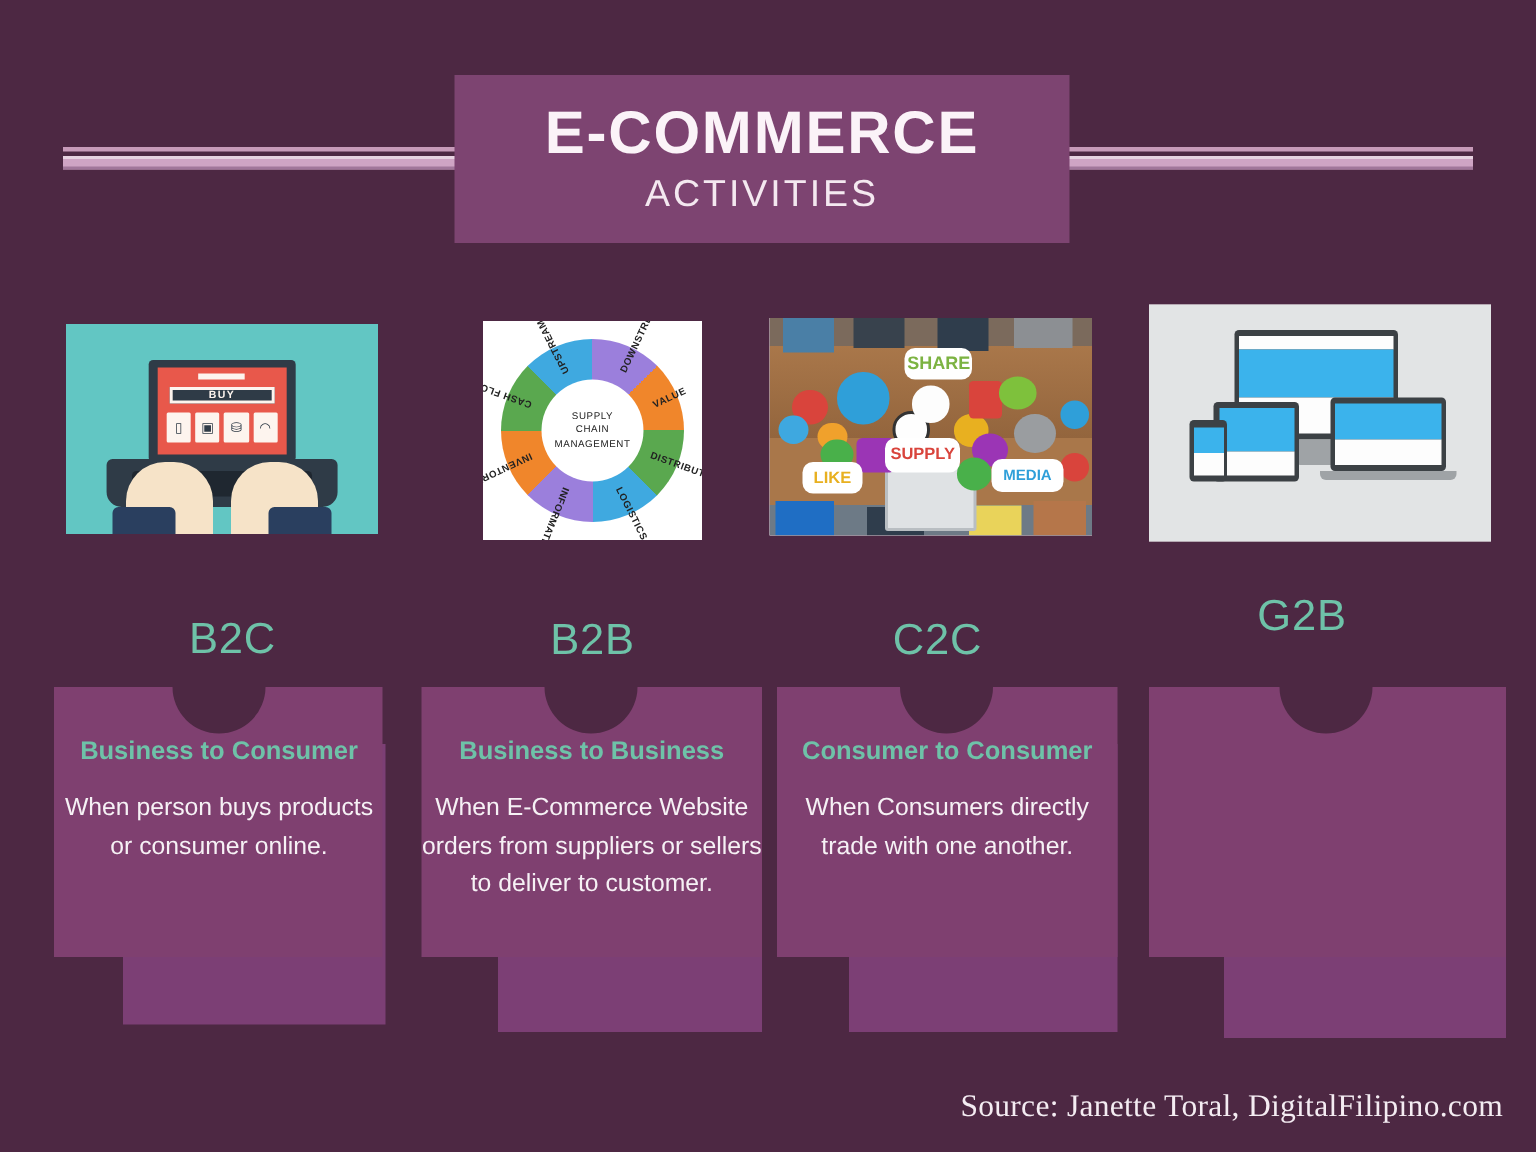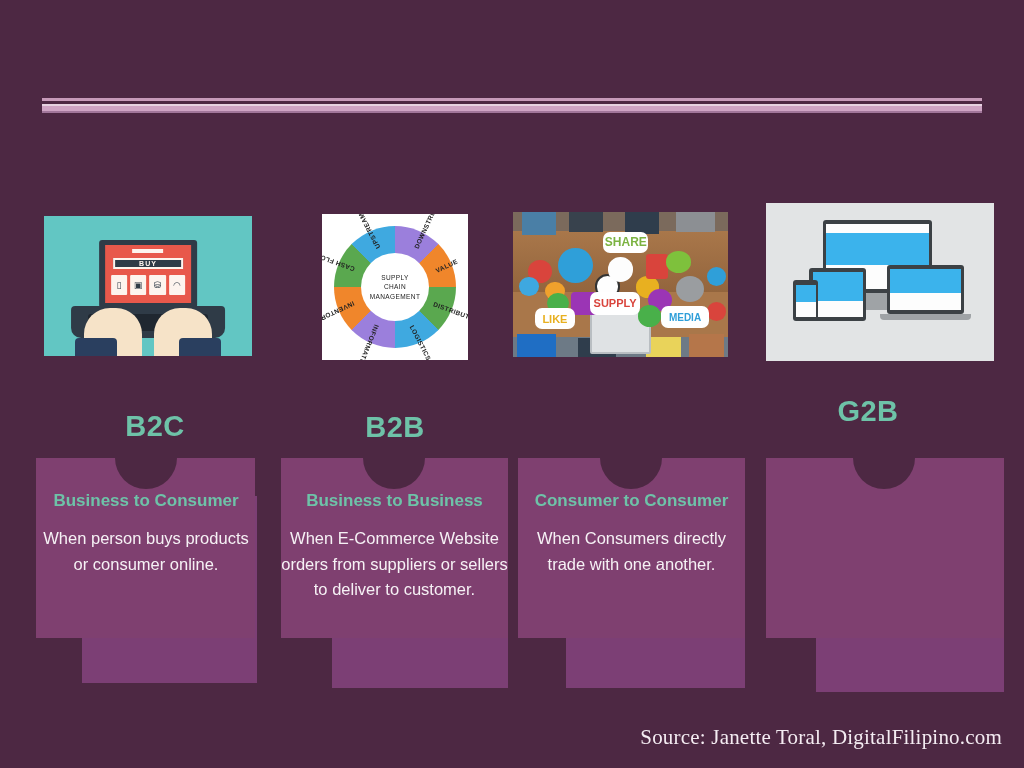--- a/index.html
+++ b/index.html
@@ -216,21 +216,21 @@
   .devices { width:100%; height:100%; background:#e2e4e5; position:relative; }
   .dv { position:absolute; background:#3c4145; border-radius:3px; }
   .dv-inner { position:absolute; background:#3bb3ec; }
   .dv-white { position:absolute; background:#fdfdfd; }
 
   
   .code-label {
     position: absolute;
     color: #6ec2a8;
     font-size: 29px;
-    font-weight: bold;
+    font-weight: normal;
     letter-spacing: .5px;
     text-align: center;
     line-height: 1.08;
     z-index: 4;
   }
   .code-1 { left: 60px;  top: 411px; width: 190px; }
   .code-2 { left: 300px; top: 412px; width: 190px; }
   .code-3 { left: 535px; top: 412px; width: 180px; }
   .code-4 { left: 778px; top: 396px; width: 180px; }
 
@@ -315,20 +315,24 @@
 </head>
 <body>
 
 <div class="canvas">
 
   <div class="header-rules">
     <div class="rule-thin"></div>
     <div class="rule-thick"></div>
   </div>
 
+  <div class="title-band">
+    <div class="title-main">E-COMMERCE</div>
+    <div class="title-sub">ACTIVITIES</div>
+  </div>
 
   <div class="img-row">
 
     <div class="thumb thumb-1">
       <div class="laptop-scene">
         <div class="lt-screen-outer">
           <div class="lt-screen">
             <div class="lt-bar-sm"></div>
             <div class="lt-bar-buy">
               <span class="lt-buy-text">BUY</span>
@@ -439,20 +443,23 @@
       </div>
     </div>
   </div>
 
   <div class="code-label code-1">
     <div>B2C</div>
   </div>
   <div class="code-label code-2">
     <div>B2B</div>
   </div>
+  <div class="code-label code-3">
+    <div>C2C</div>
+  </div>
   <div class="code-label code-4">
     <div>G2B</div>
   </div>
 
   <div class="card-wrap cw-1">
     <div class="card-back"></div>
     <div class="card-front"></div>
     <div class="notch"></div>
     <div class="card-text">
       <p class="card-title">Business to Consumer</p>

